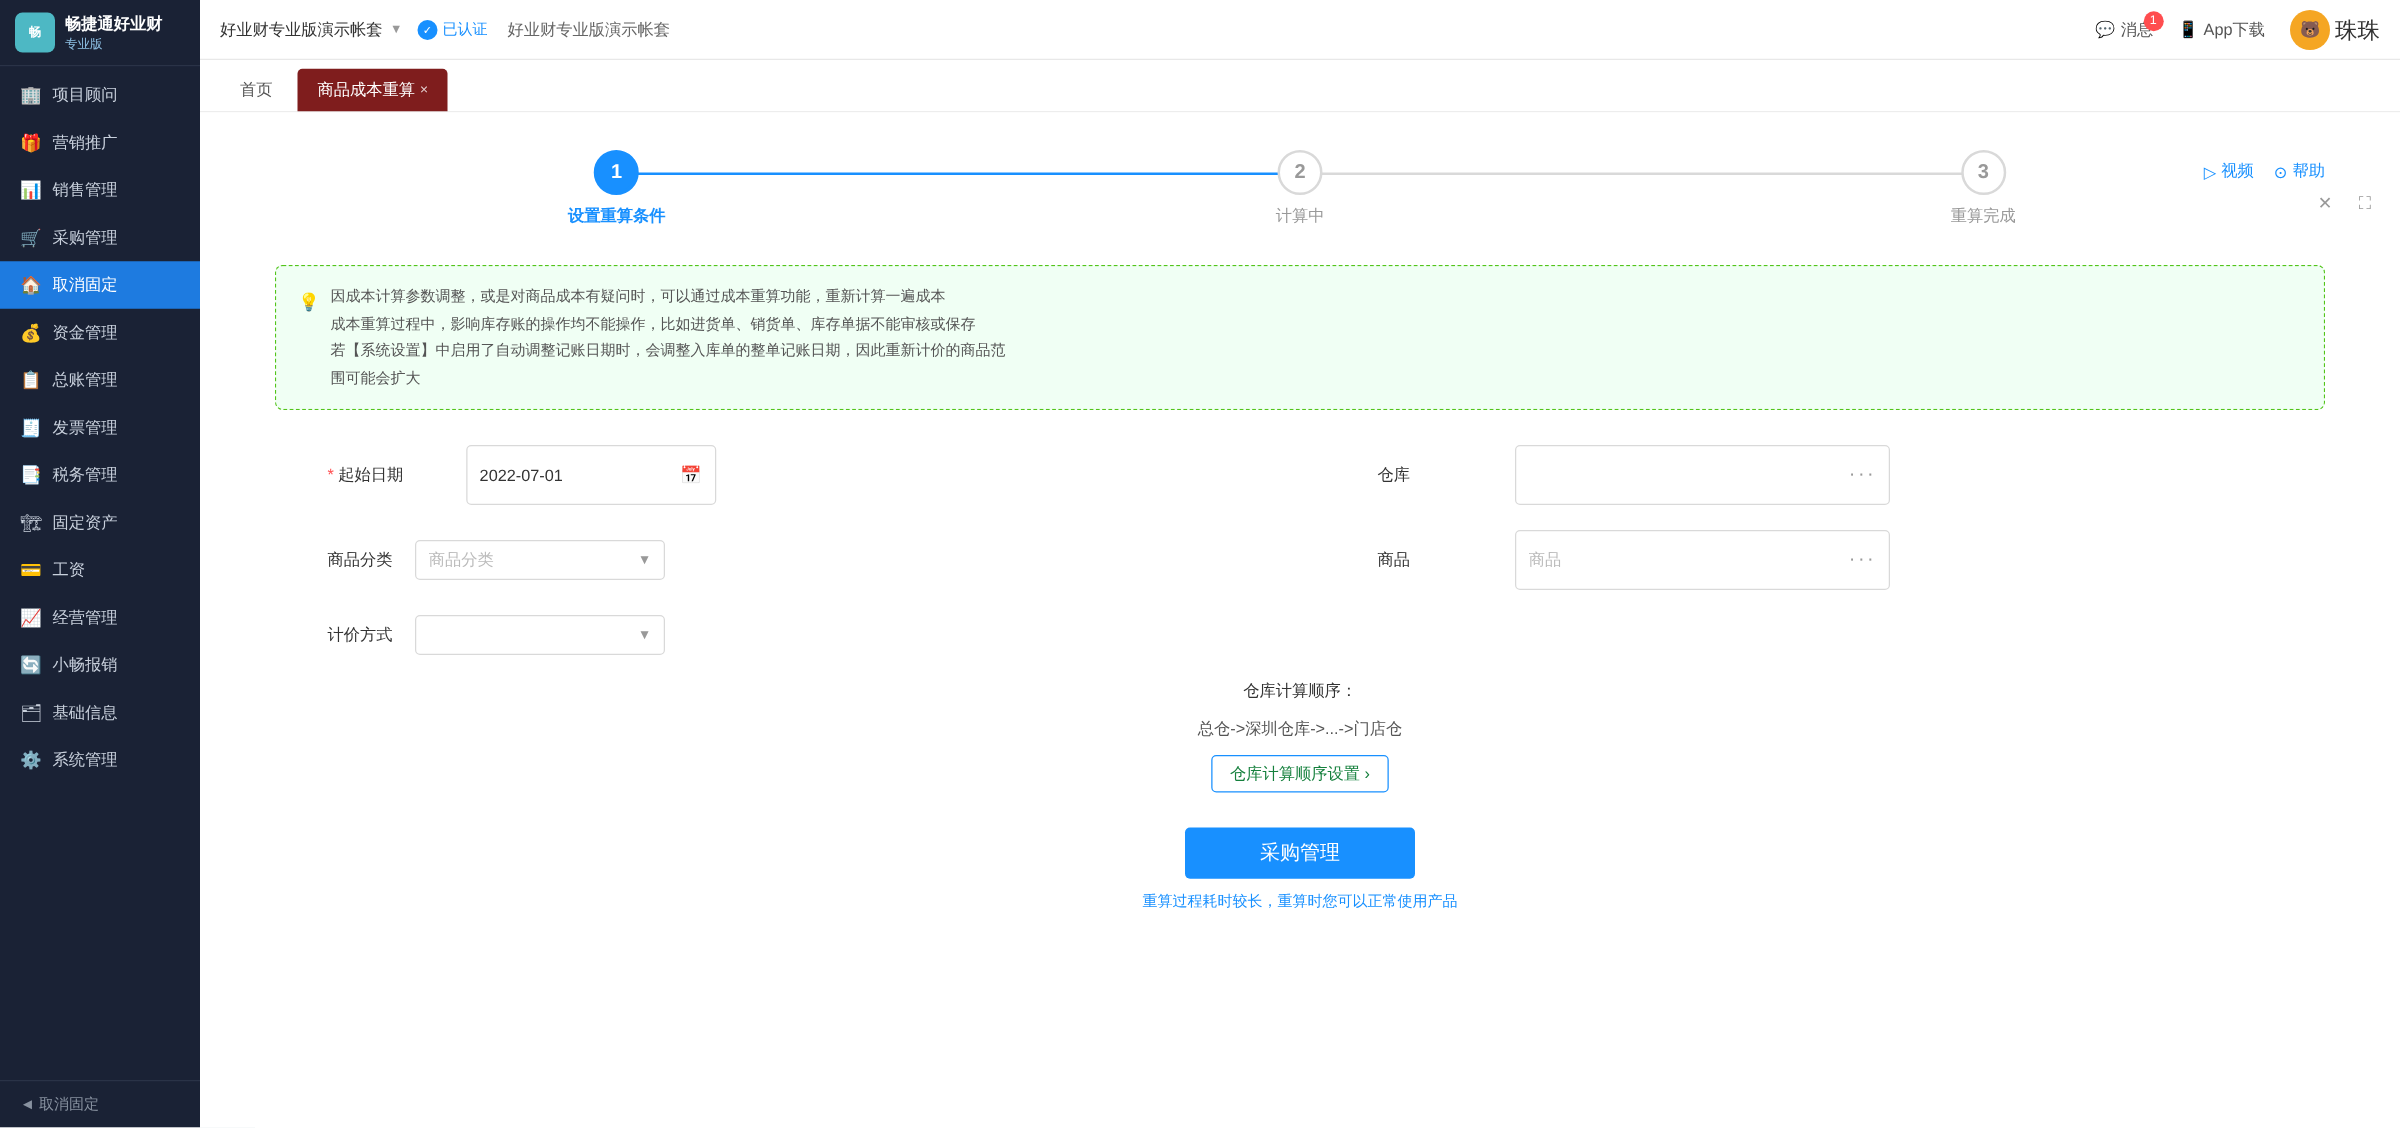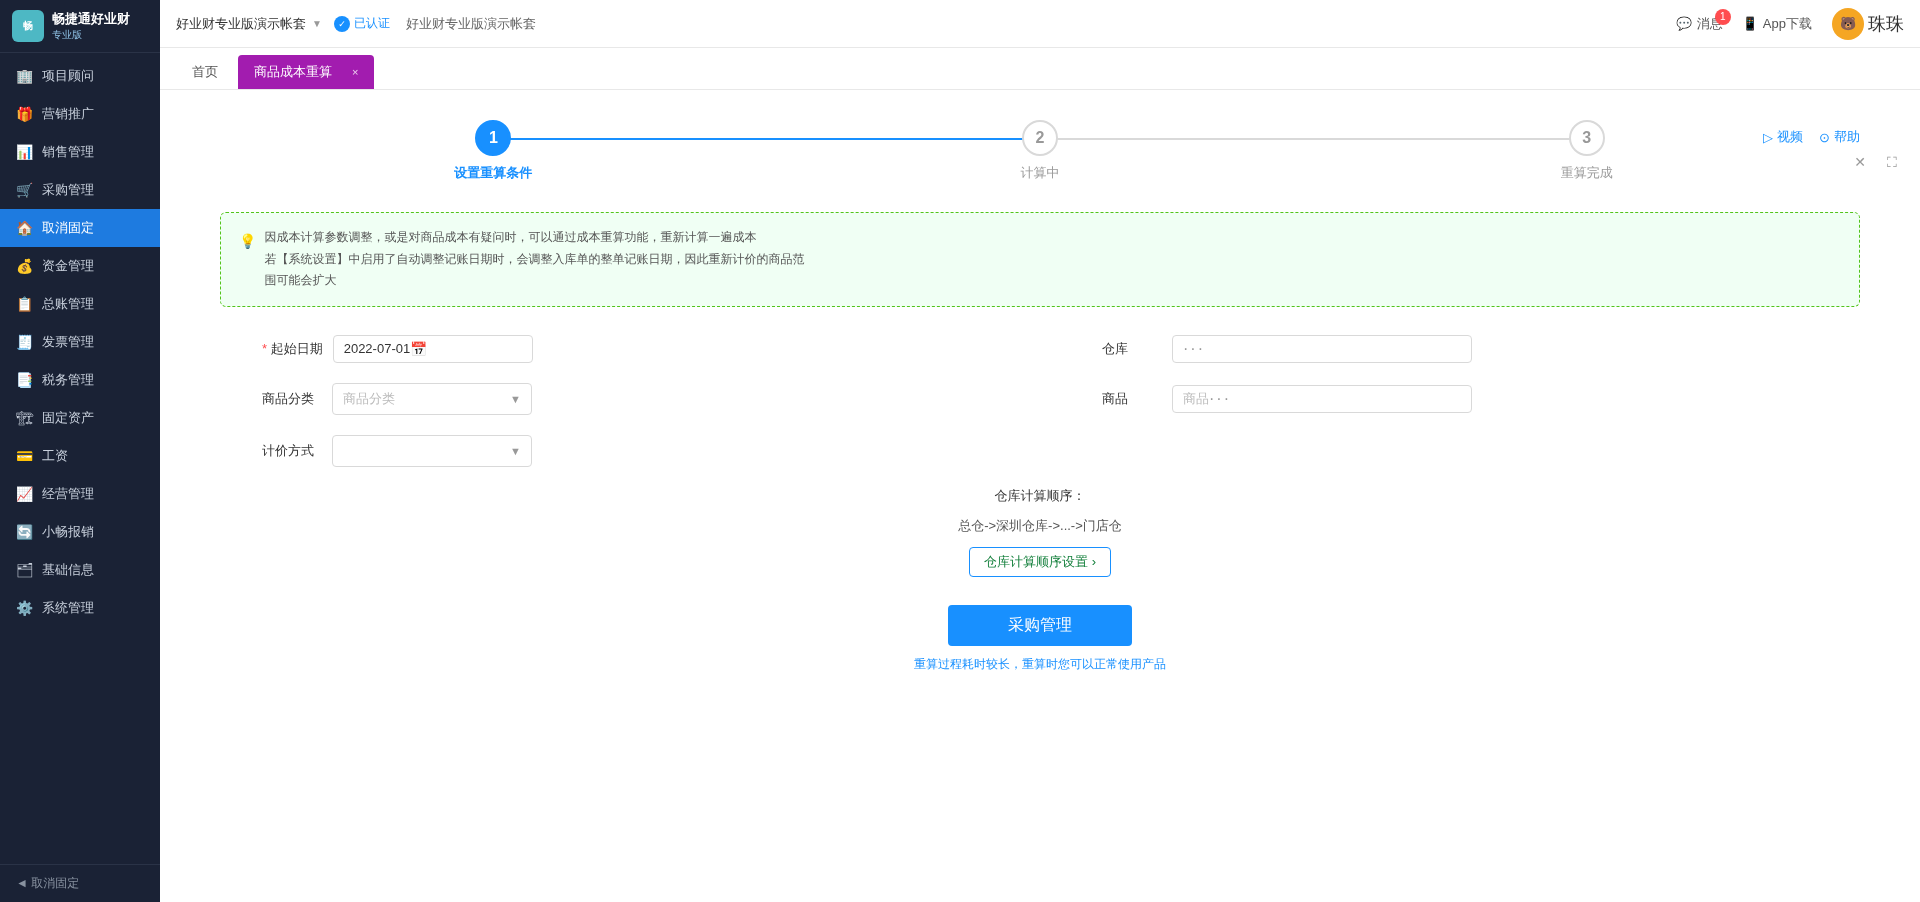--- a/index.html
+++ b/index.html
@@ -165,25 +165,25 @@
     }
     .tab {
       padding: 8px 16px;
       font-size: 13px;
       cursor: pointer;
       border-radius: 4px 4px 0 0;
       color: #555;
     }
     .tab.home { background: transparent; color: #555; }
     .tab.active {
-      background: #a21caf;
+      background: #7f1d1d;
       color: white;
       display: flex;
       align-items: center;
-      gap: 20px;
+      gap: 4px;
     }
     .tab-close { color: rgba(255,255,255,0.8); font-size: 11px; cursor: pointer; }
 
     
     .content {
       flex: 1;
       overflow: auto;
       padding: 0;
       background: white;
       display: flex;
@@ -284,30 +284,32 @@
       white-space: nowrap;
       min-width: 60px;
       margin-left: 42px;
     }
     .form-label.required::before {
       content: "* ";
       color: #ff4d4f;
     }
     .form-input {
       flex: 1;
-      height: 28px;
+      height: 48px;
       border: 1px solid #d9d9d9;
       border-radius: 4px;
       padding: 0 10px;
       font-size: 13px;
       color: #333;
       background: white;
       display: flex;
       align-items: center;
+      justify-content: space-between;
       max-width: 200px;
+      margin-left: 40px;
     }
     .form-input-placeholder { color: #bbb; }
     .form-select {
       flex: 1;
       height: 32px;
       border: 1px solid #d9d9d9;
       border-radius: 4px;
       padding: 0 10px;
       font-size: 13px;
       color: #bbb;
@@ -542,20 +544,21 @@
           <div class="stepper-help">
             <span>▷ <span>视频</span></span>
             <span>⊙ <span>帮助</span></span>
           </div>
         </div>
 
         <div class="info-box">
           <span class="info-icon">💡</span>
           <div>
             <div>因成本计算参数调整，或是对商品成本有疑问时，可以通过成本重算功能，重新计算一遍成本</div>
+            <div>成本重算过程中，影响库存账的操作均不能操作，比如进货单、销货单、库存单据不能审核或保存</div>
             <div>若【系统设置】中启用了自动调整记账日期时，会调整入库单的整单记账日期，因此重新计价的商品范</div>
             <div>围可能会扩大</div>
           </div>
         </div>
 
         <div class="form-row">
           <div class="form-field">
             <span class="form-label required">起始日期</span>
             <div class="form-input">
               <span>2022-07-01</span>

